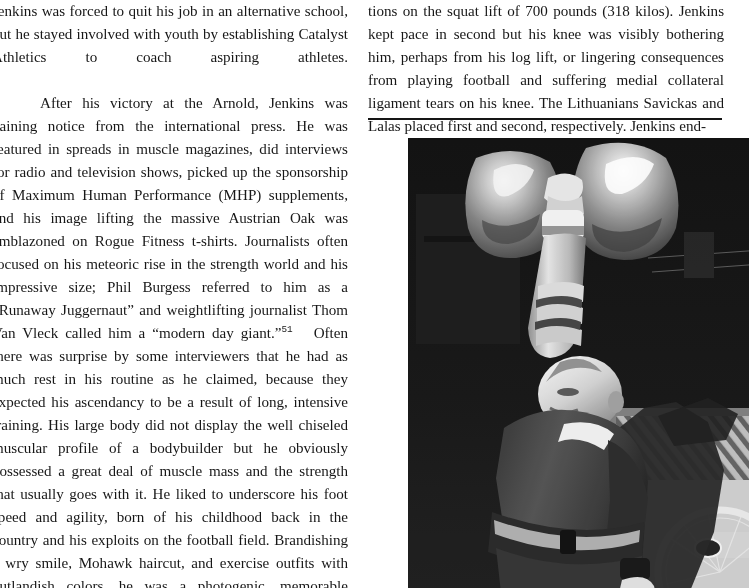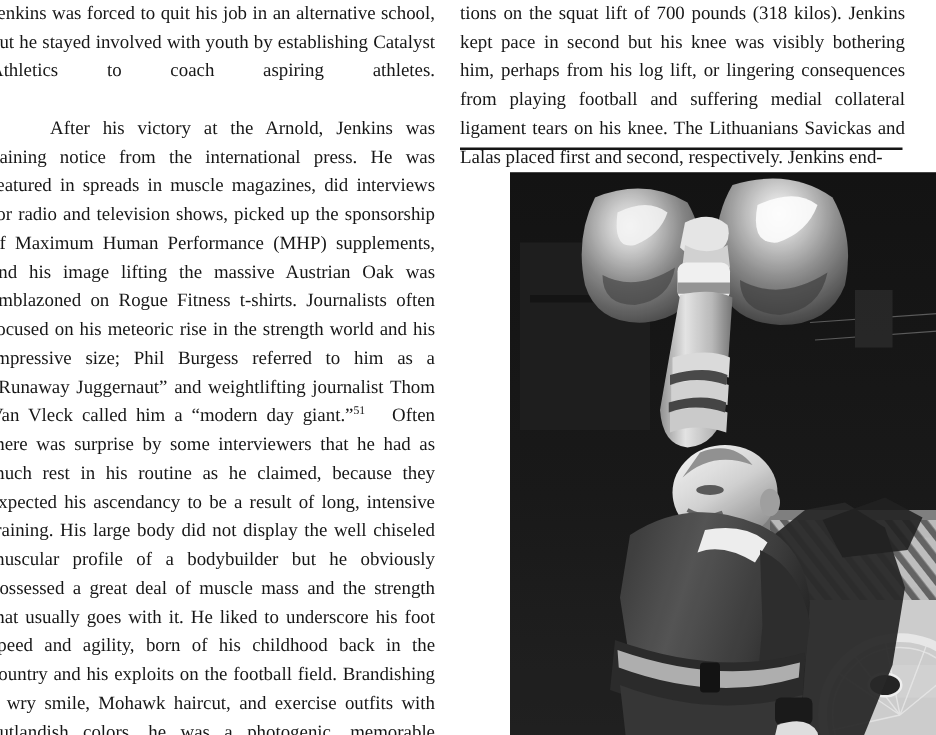--- a/index.html
+++ b/index.html
@@ -56,20 +56,21 @@
   
   .para.flush-last::after {
     content: "";
     display: inline-block;
     width: 100%;
   }
   sup {
     font-size: 0.62em;
     vertical-align: super;
     line-height: 0;
+    font-family: Liberation Mono, monospace;
   }
 
   
   #photo-figure {
     position: absolute;
     left: 368px;
     top: 122px;
     width: 354px;
     height: 466px;
     overflow: hidden;

